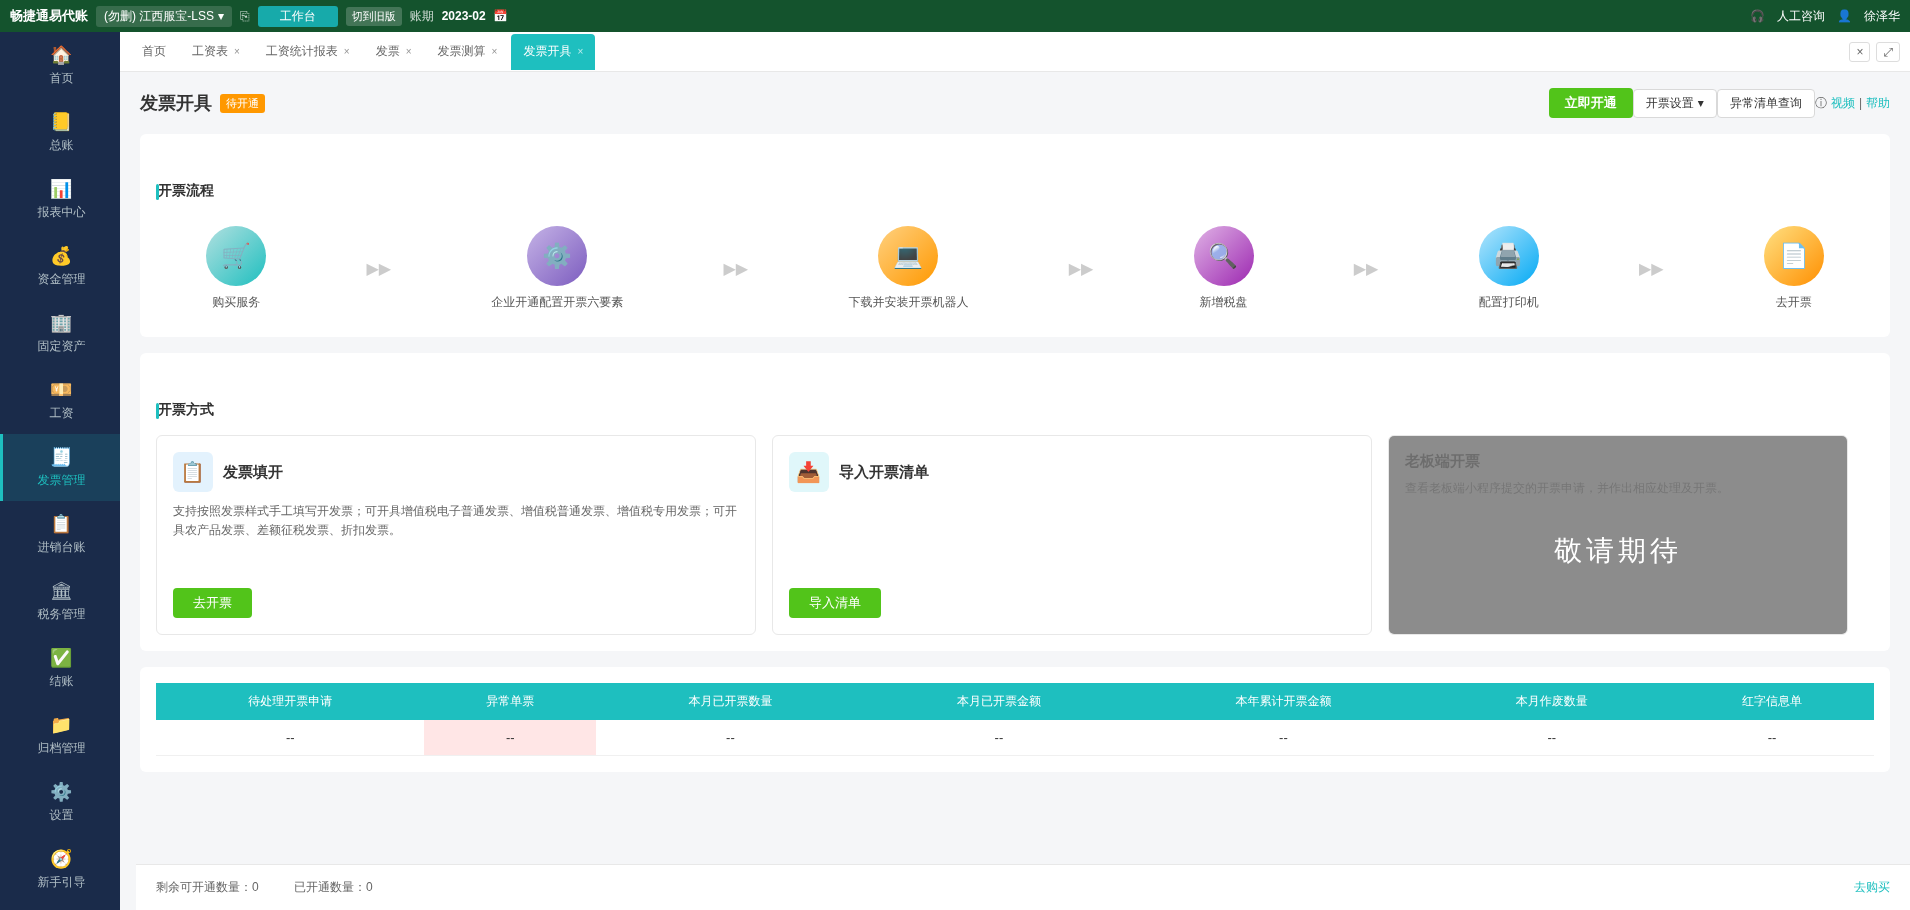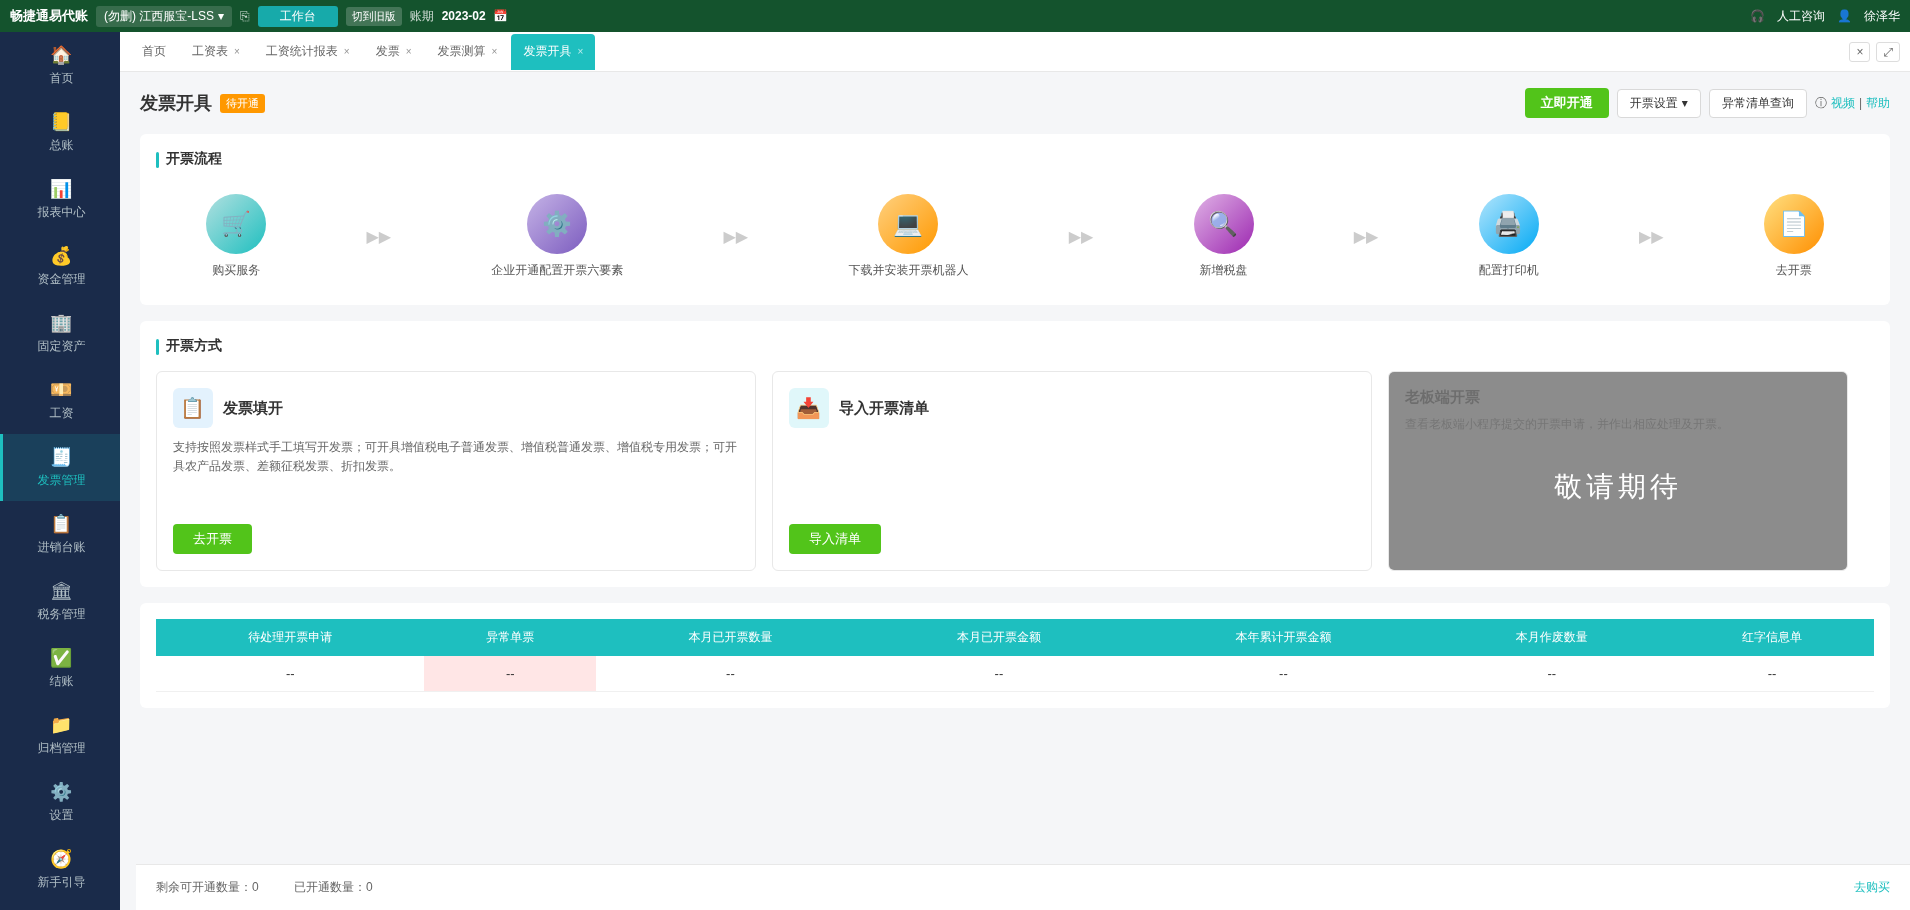--- a/index.html
+++ b/index.html
@@ -35,28 +35,28 @@
     .tab-action-btn { background: none; border: 1px solid #ddd; color: #666; padding: 2px 6px; border-radius: 3px; cursor: pointer; font-size: 12px; }
 
     
     .page-content { flex: 1; overflow-y: auto; padding: 16px 20px; }
 
     
     .page-header { display: flex; align-items: center; justify-content: space-between; margin-bottom: 16px; }
     .page-title-row { display: flex; align-items: center; gap: 8px; }
     .page-title { font-size: 18px; font-weight: bold; color: #333; }
     .status-badge { background: #ff9800; color: white; font-size: 11px; padding: 2px 6px; border-radius: 3px; }
-    .header-actions { display: flex; align-items: center; gap: 8px; }
+    .header-actions { display: flex; align-items: center; gap: 0; }
     .btn-primary { background: #52c41a; color: white; border: none; padding: 6px 16px; border-radius: 4px; cursor: pointer; font-size: 13px; font-weight: bold; }
     .btn-outline { background: white; color: #333; border: 1px solid #d9d9d9; padding: 5px 12px; border-radius: 4px; cursor: pointer; font-size: 12px; display: flex; align-items: center; gap: 4px; }
     .help-row { display: flex; align-items: center; gap: 4px; font-size: 12px; color: #666; }
 
     
     .section { background: white; border-radius: 6px; padding: 16px; margin-bottom: 16px; }
-    .section-title { font-size: 14px; font-weight: bold; color: #333; margin-bottom: 16px; position: relative; padding-left: 10px; }
+    .section-title { font-size: 14px; font-weight: bold; color: #333; margin-bottom: 16px; position: relative; padding-left: 2px; margin-top: 32px; }
     .section-title::before { content: ''; position: absolute; left: 0; top: 2px; width: 3px; height: 16px; background: #1ebfbf; border-radius: 2px; }
 
     
     .process-steps { display: flex; align-items: center; justify-content: space-around; padding: 10px 0; }
     .step-item { display: flex; flex-direction: column; align-items: center; gap: 8px; cursor: pointer; }
     .step-icon { width: 60px; height: 60px; border-radius: 50%; display: flex; align-items: center; justify-content: center; font-size: 24px; }
     .step-icon.teal { background: linear-gradient(135deg, #b2e0e0, #1ebfbf); color: white; }
     .step-icon.purple { background: linear-gradient(135deg, #c5b3e6, #7c5cbf); color: white; }
     .step-icon.orange { background: linear-gradient(135deg, #ffd180, #ff9800); color: white; }
     .step-icon.violet { background: linear-gradient(135deg, #e0b3e6, #9c27b0); color: white; }

